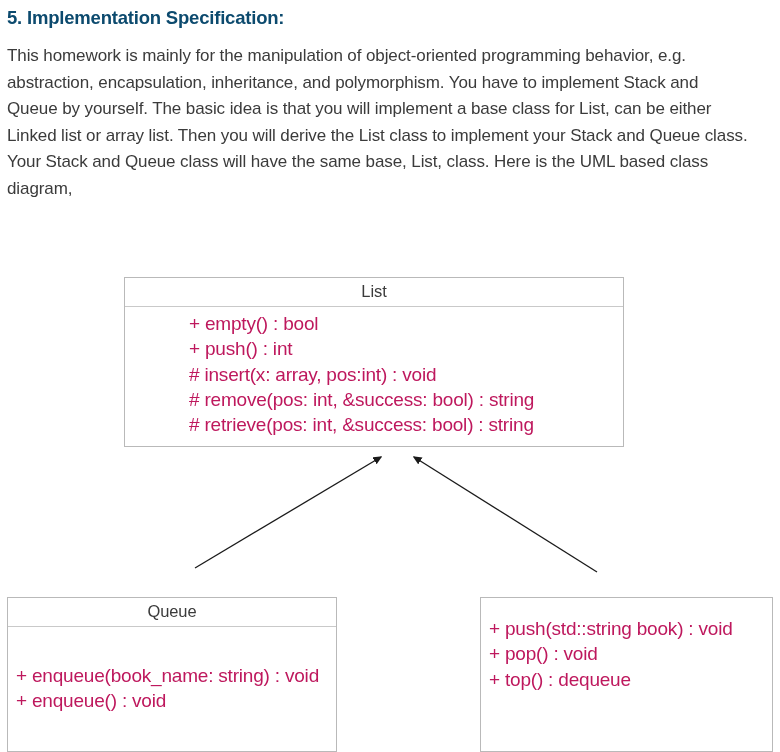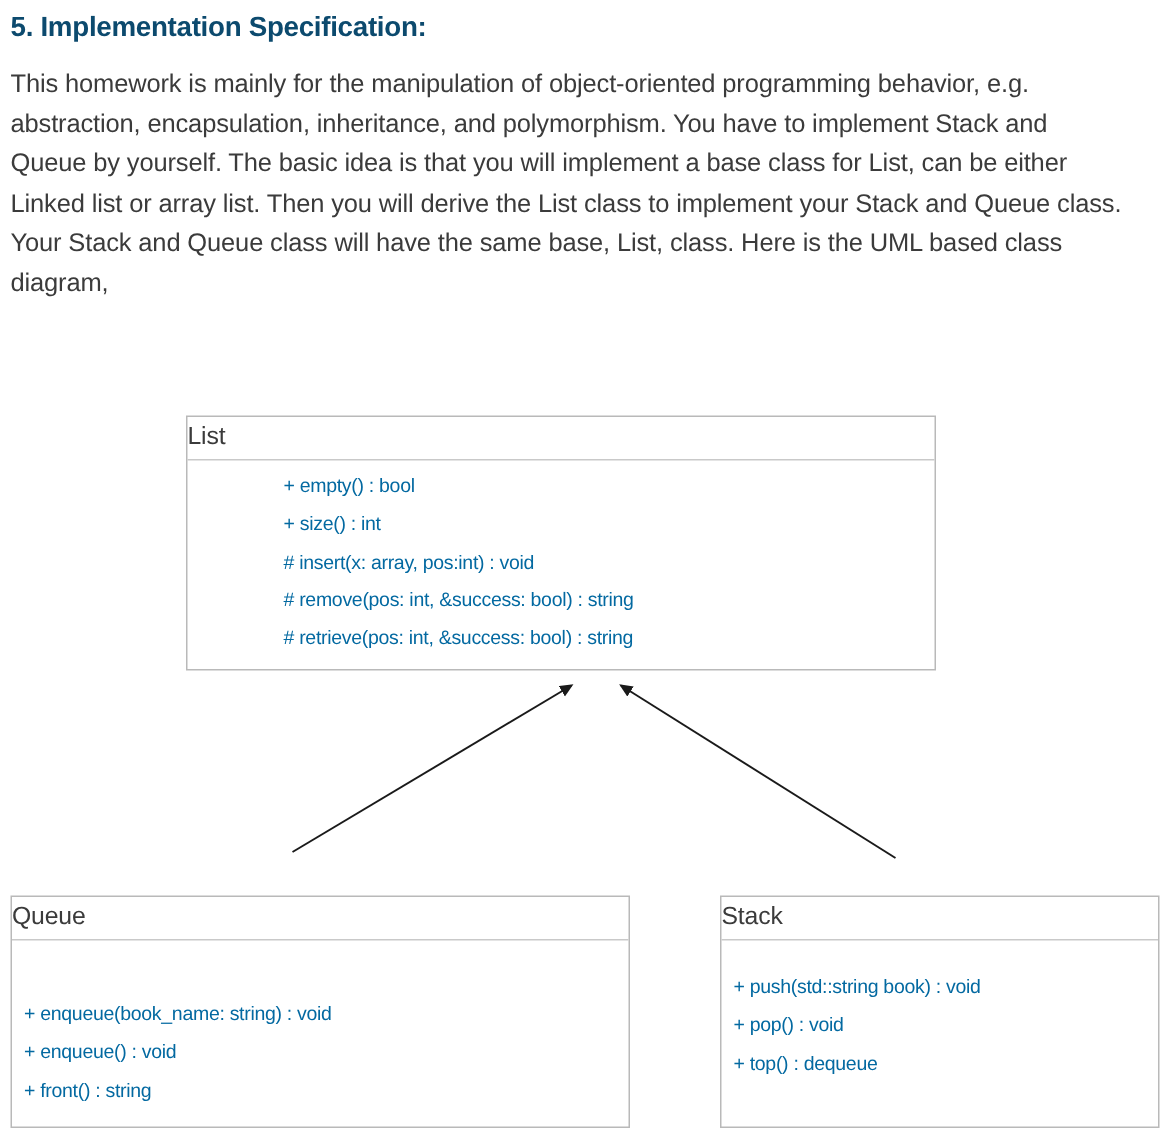--- a/index.html
+++ b/index.html
@@ -38,52 +38,52 @@
   }
 
   
   .uml-box {
     position: absolute;
     background: #ffffff;
     border: 1px solid #b9b9b9;
     box-sizing: border-box;
   }
   .uml-title {
-    text-align: left;
+    text-align: center;
     font-size: 16.5px;
     color: #3b3b3b;
     padding: 4px 0 5px 0;
     border-bottom: 1px solid #c9c9c9;
     letter-spacing: -0.1px;
   }
   .uml-members {
     padding-top: 4px;
   }
   .uml-member {
-    font-size: 13px;
+    font-size: 19px;
     line-height: 25.3px;
-    color: #0369a1;
+    color: #be185d;
     white-space: nowrap;
     letter-spacing: -0.2px;
   }
 
   
   #list-box {
     left: 124px;
     top: 277px;
     width: 500px;
     height: 170px;
   }
   #list-box .uml-members { padding-left: 64px; }
 
   
   #queue-box {
     left: 7px;
     top: 597px;
-    width: 413px;
+    width: 330px;
     height: 155px;
   }
   #queue-box .uml-members { padding-left: 8px; margin-top: 32px; }
 
   
   #stack-box {
     left: 480px;
     top: 597px;
     width: 293px;
     height: 155px;
@@ -114,36 +114,34 @@
     </marker>
   </defs>
   <line x1="195" y1="568" x2="381" y2="457" stroke="#1a1a1a" stroke-width="1.3" marker-end="url(#arrowhead)"></line>
   <line x1="597" y1="572" x2="414" y2="457" stroke="#1a1a1a" stroke-width="1.3" marker-end="url(#arrowhead)"></line>
 </svg>
 
 <div class="uml-box" id="list-box">
   <div class="uml-title">List</div>
   <div class="uml-members">
     <div class="uml-member">+ empty() : bool</div>
-    <div class="uml-member">+ size() : int</div>
+    <div class="uml-member">+ push() : int</div>
     <div class="uml-member"># insert(x: array, pos:int) : void</div>
     <div class="uml-member"># remove(pos: int, &amp;success: bool) : string</div>
     <div class="uml-member"># retrieve(pos: int, &amp;success: bool) : string</div>
   </div>
 </div>
 
 <div class="uml-box" id="queue-box">
   <div class="uml-title">Queue</div>
   <div class="uml-members">
     <div class="uml-member">+ enqueue(book_name: string) : void</div>
     <div class="uml-member">+ enqueue() : void</div>
-    <div class="uml-member">+ front() : string</div>
   </div>
 </div>
 
 <div class="uml-box" id="stack-box">
-  <div class="uml-title">Stack</div>
   <div class="uml-members">
     <div class="uml-member">+ push(std::string book) : void</div>
     <div class="uml-member">+ pop() : void</div>
     <div class="uml-member">+ top() : dequeue</div>
   </div>
 </div>
 
 </body></html>

